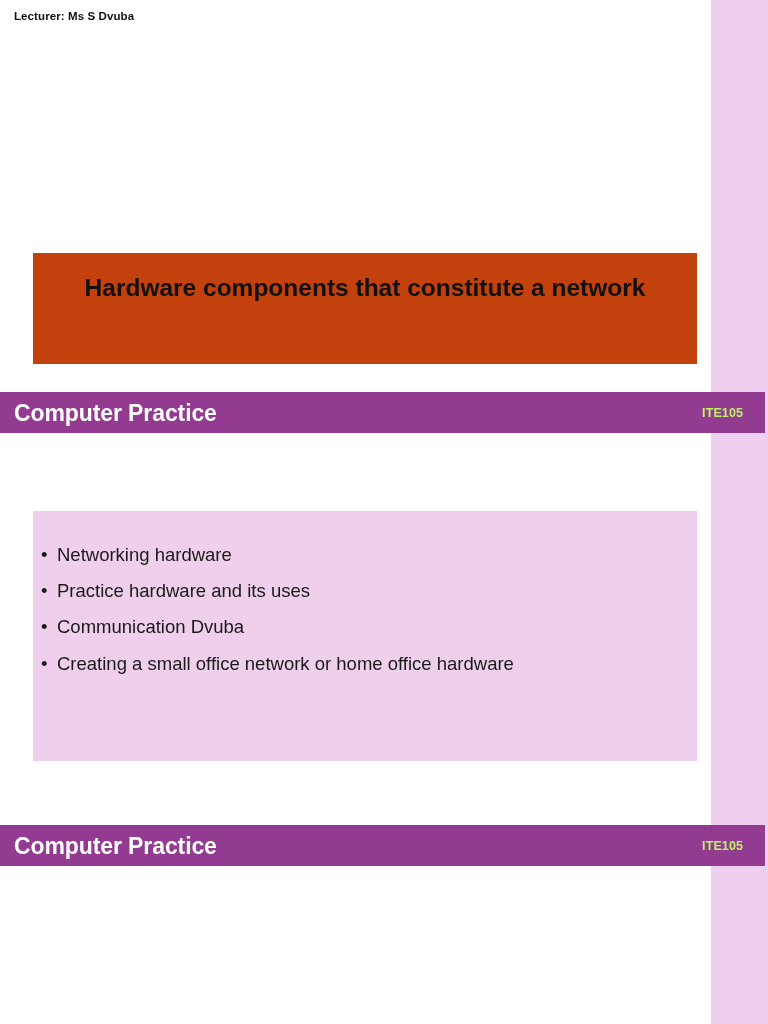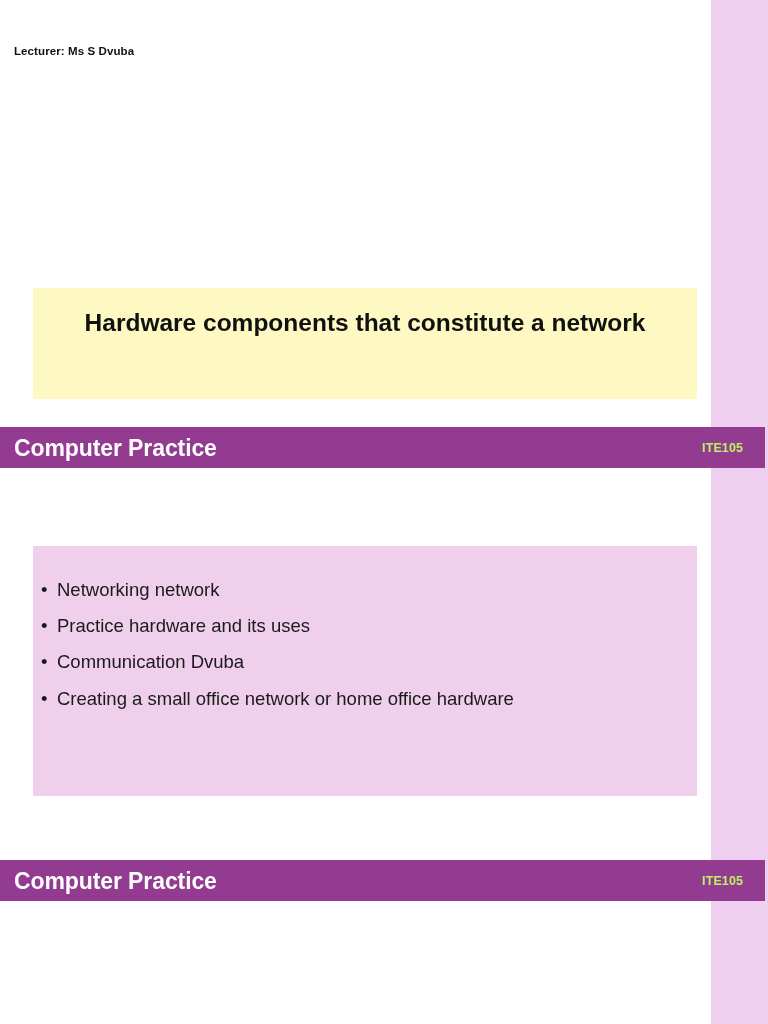--- a/index.html
+++ b/index.html
@@ -24,21 +24,20 @@
     height: 1024px;
     background: #efcfef;
     z-index: 1;
   }
 
   
   .deck {
     position: absolute;
     inset: 0;
     z-index: 2;
-    margin-top: 35px;
   }
 
   
   .lecturer {
     position: absolute;
     top: 10px;
     left: 14px;
     font-size: 11.5px;
     font-weight: bold;
     color: #111111;
@@ -68,21 +67,21 @@
     text-align: center;
     white-space: nowrap;
   }
 
   .subtitle-box {
     position: absolute;
     top: 253px;
     left: 33px;
     width: 664px;
     height: 111px;
-    background: #fef9c3;
+    background: #c2410c;
     box-sizing: border-box;
   }
   .subtitle-box .subtitle-text {
     position: absolute;
     top: 21px;
     left: 6px;
     right: 6px;
     color: #111111;
     font-size: 24.5px;
     font-weight: bold;
@@ -187,21 +186,21 @@
   <div class="section-bar bar-one">
     <div class="bar-title">Computer Practice</div>
     <div class="bar-code">ITE105</div>
   </div>
 
 
   <div class="content-box">
     <ul class="bullet-list">
       <li>
         <span class="dot">•</span>
-        <span class="txt">Networking network</span>
+        <span class="txt">Networking hardware</span>
       </li>
       <li>
         <span class="dot">•</span>
         <span class="txt">Practice hardware and its uses</span>
       </li>
       <li>
         <span class="dot">•</span>
         <span class="txt">Communication Dvuba</span>
       </li>
       <li>

